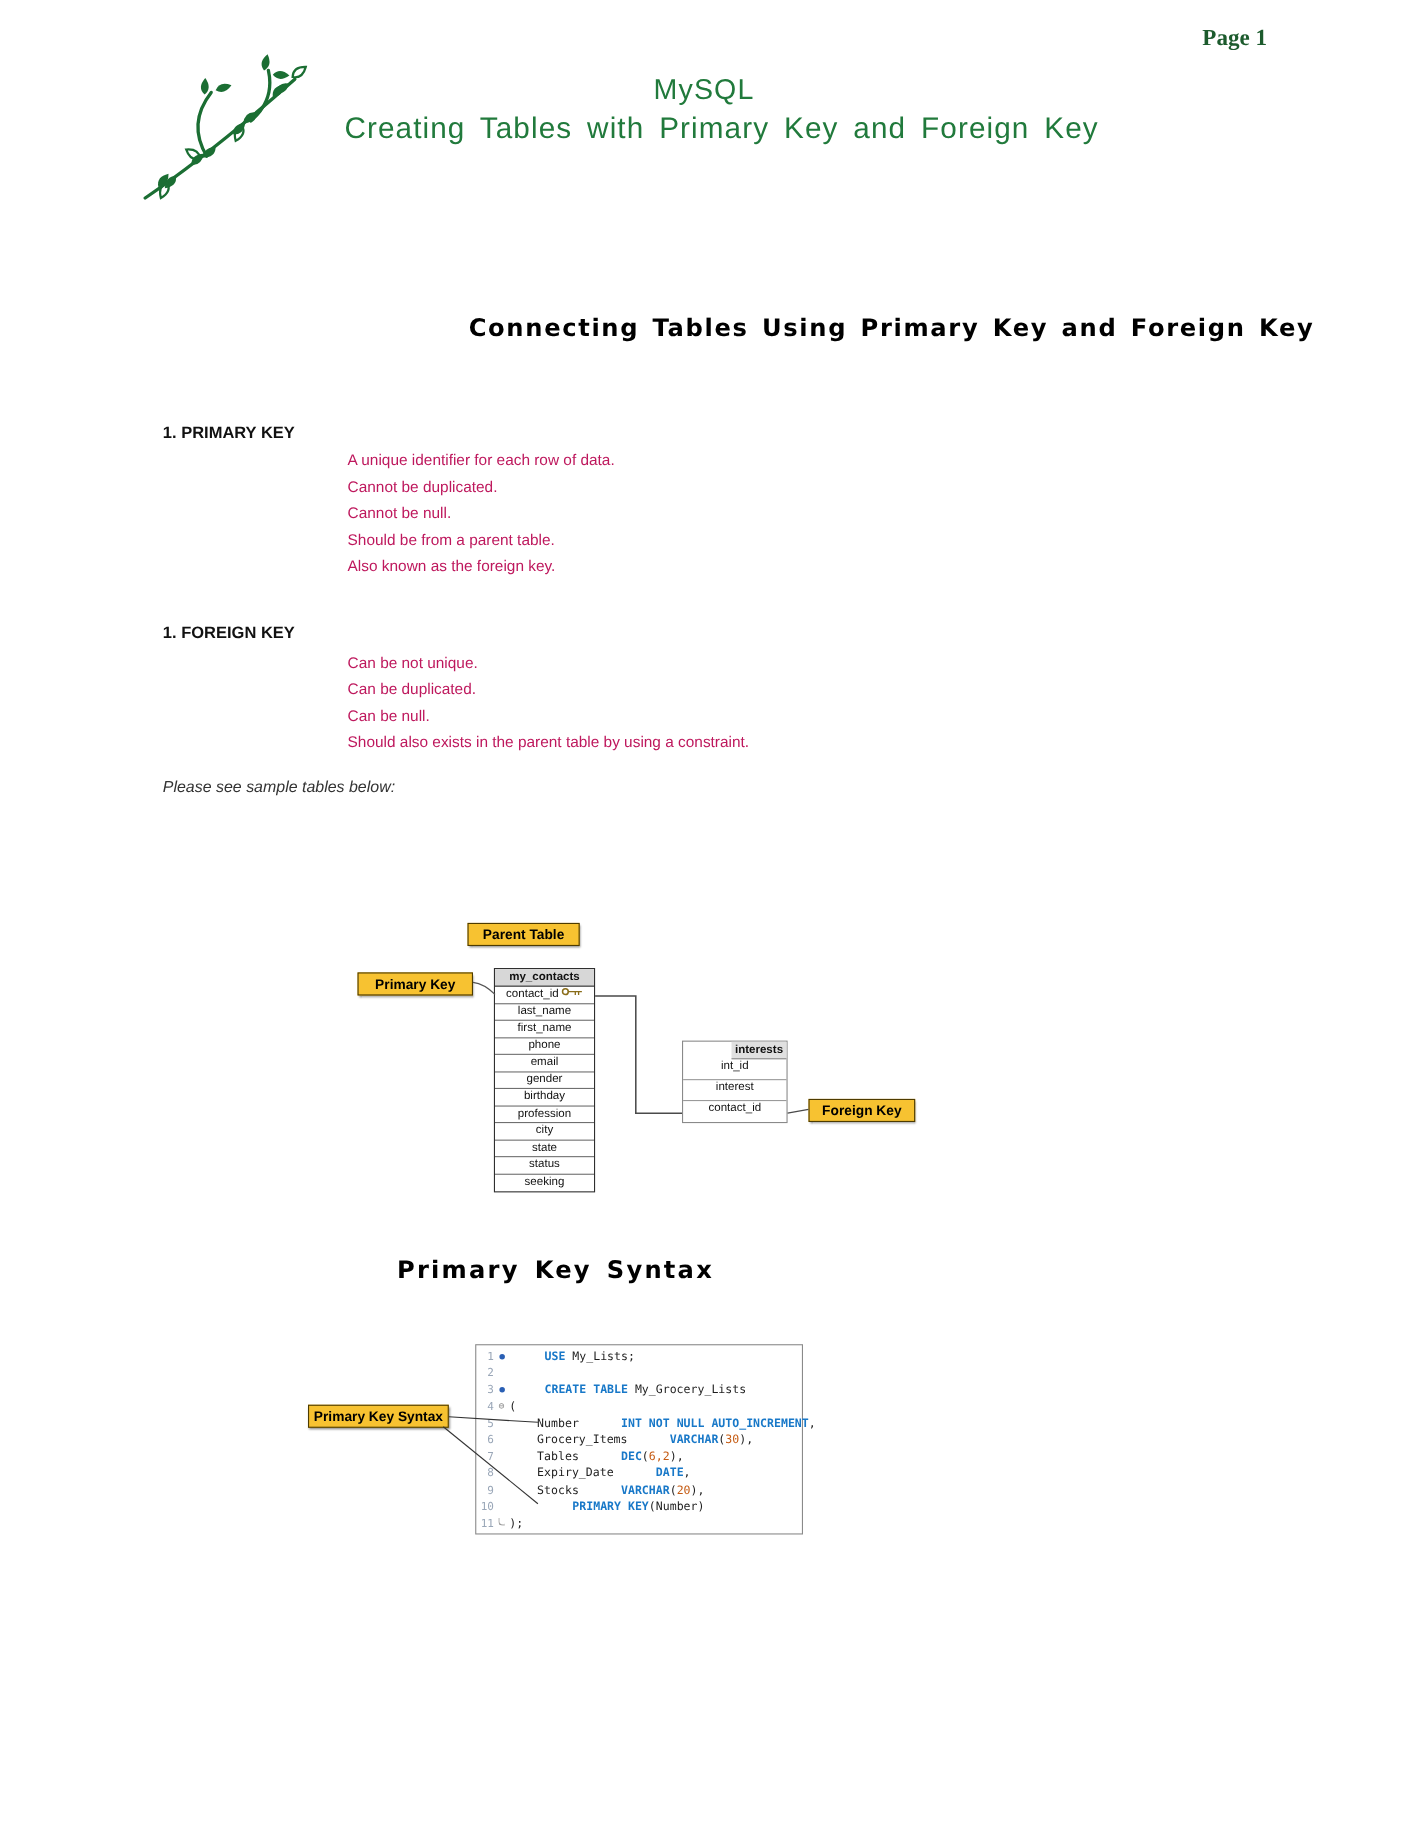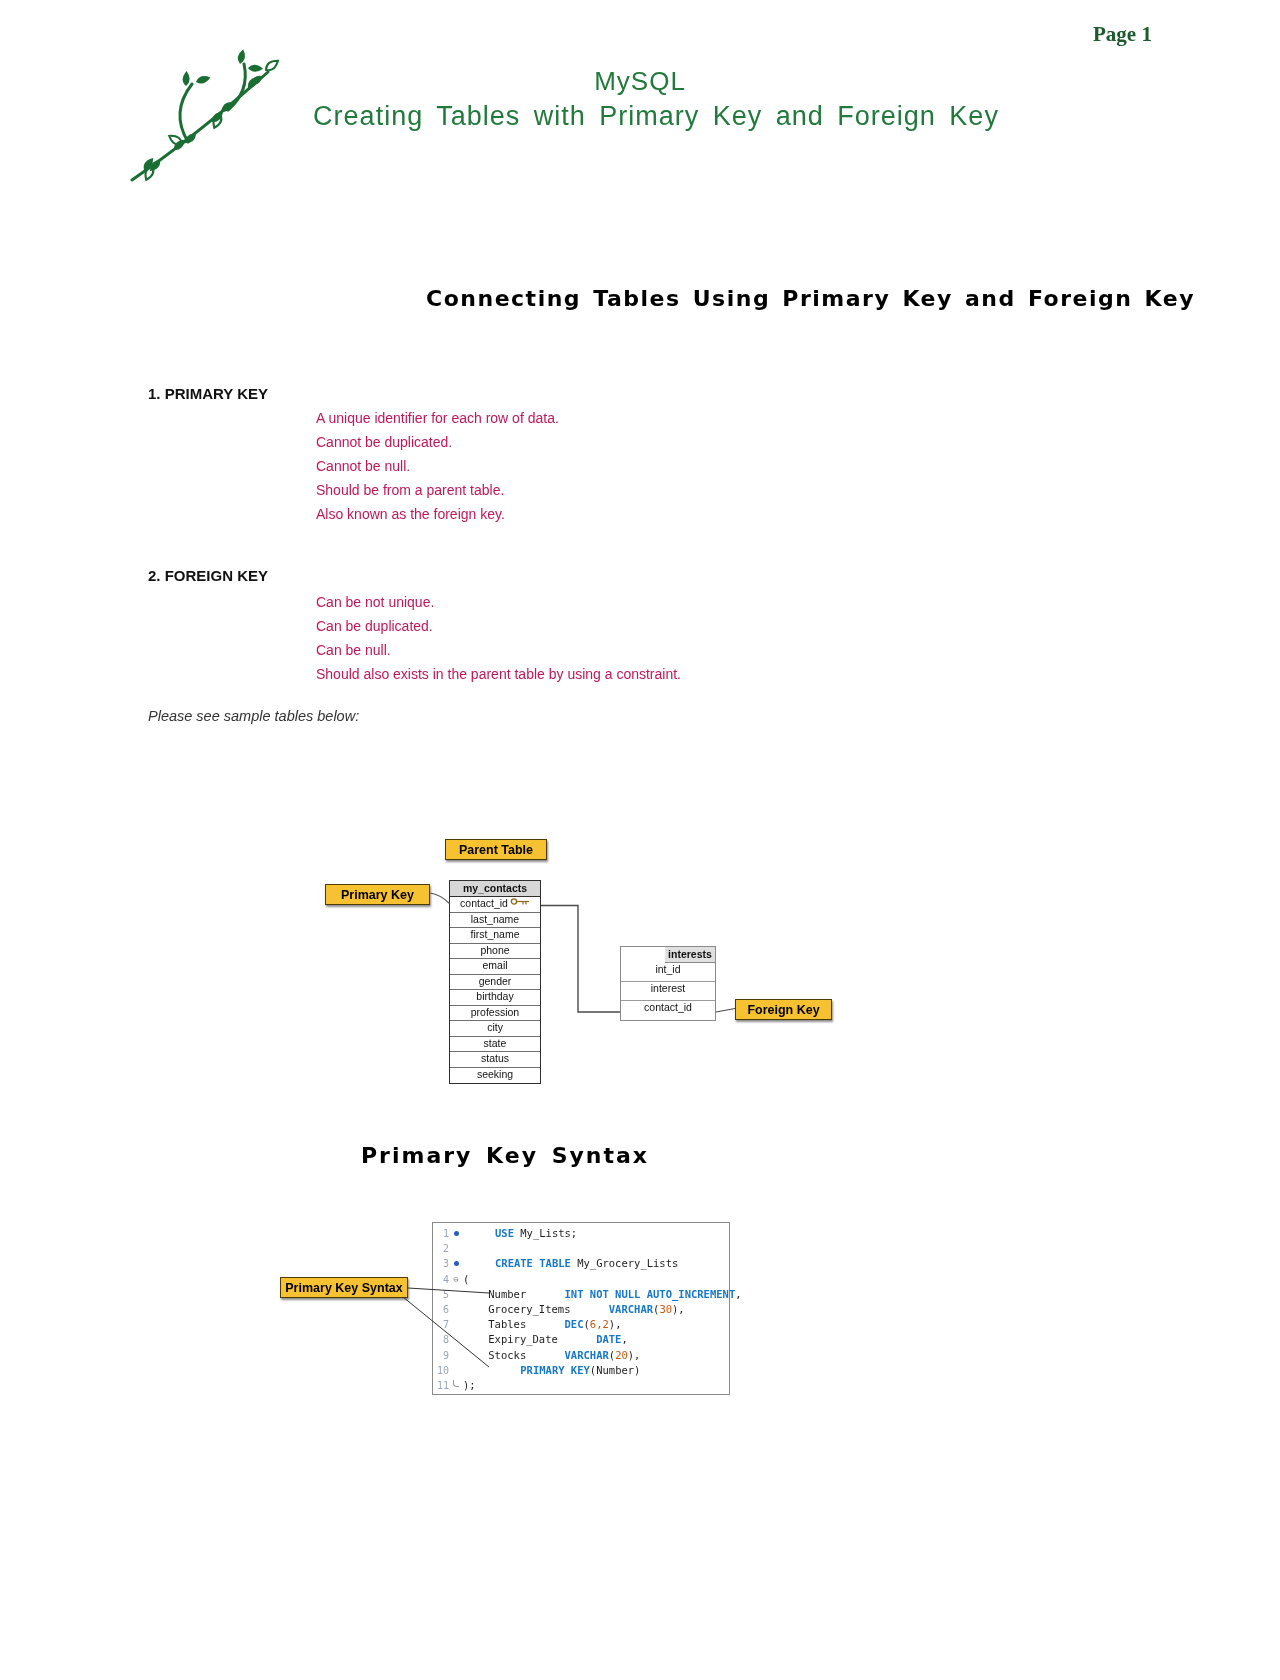--- a/index.html
+++ b/index.html
@@ -27,21 +27,21 @@
   .bullet-list { position:absolute; left:316px; font-size:14px; color:#be185d; line-height:24px; }
   #pk-list { top:406px; } #fk-list { top:590px; }
 
   .note { position:absolute; left:148px; top:708px; font-style:italic; font-size:14.5px; color:#333; }
   .key-notes { position:absolute; left:323px; top:750px; font-size:14.5px; line-height:22px; color:#333; }
 
   
   .ylabel { position:absolute; background:var(--label-yellow,#f7c231); border:1px solid #4d3b00;
             font-weight:700; font-size:12.5px; color:#000; display:flex; align-items:center;
             justify-content:center; box-shadow:1px 2px 2px rgba(0,0,0,0.45); }
-  #parent-table-label { left:445px; top:839px; width:102px; height:21px; }
+  #parent-table-label { left:425px; top:839px; width:102px; height:21px; }
   #primary-key-label  { left:325px; top:884px; width:105px; height:21px; }
   #foreign-key-label  { left:735px; top:999px;  width:97px;  height:21px; }
   #pk-syntax-label    { left:280px; top:1277px; width:128px; height:21px; }
 
   
   .db-table { position:absolute; border:1px solid #2f2f2f; background:#fff; font-size:10.5px; color:#111; }
   .db-table .hdr { background:var(--table-header-gray,#d7d7d7); font-weight:700; text-align:center;
                    height:16px; line-height:15px; border-bottom:1px solid #2f2f2f; }
   .db-table .row { display:flex; align-items:flex-start; justify-content:center; gap:2px;
                    border-bottom:1px solid #6f6f6f; }
@@ -116,21 +116,21 @@
 
   <div class="section-heading" id="sec1-heading">1. PRIMARY KEY</div>
   <div class="bullet-list" id="pk-list">
       <div class="bullet-item">A unique identifier for each row of data.</div>
       <div class="bullet-item">Cannot be duplicated.</div>
       <div class="bullet-item">Cannot be null.</div>
       <div class="bullet-item">Should be from a parent table.</div>
       <div class="bullet-item">Also known as the foreign key.</div>
     </div>
 
-  <div class="section-heading" id="sec2-heading">2. FOREIGN KEY</div>
+  <div class="section-heading" id="sec2-heading">1. FOREIGN KEY</div>
   <div class="bullet-list" id="fk-list">
       <div class="bullet-item">Can be not unique.</div>
       <div class="bullet-item">Can be duplicated.</div>
       <div class="bullet-item">Can be null.</div>
       <div class="bullet-item">Should also exists in the parent table by using a constraint.</div>
     </div>
 
   <div class="note">Please see sample tables below:</div>
 
 

